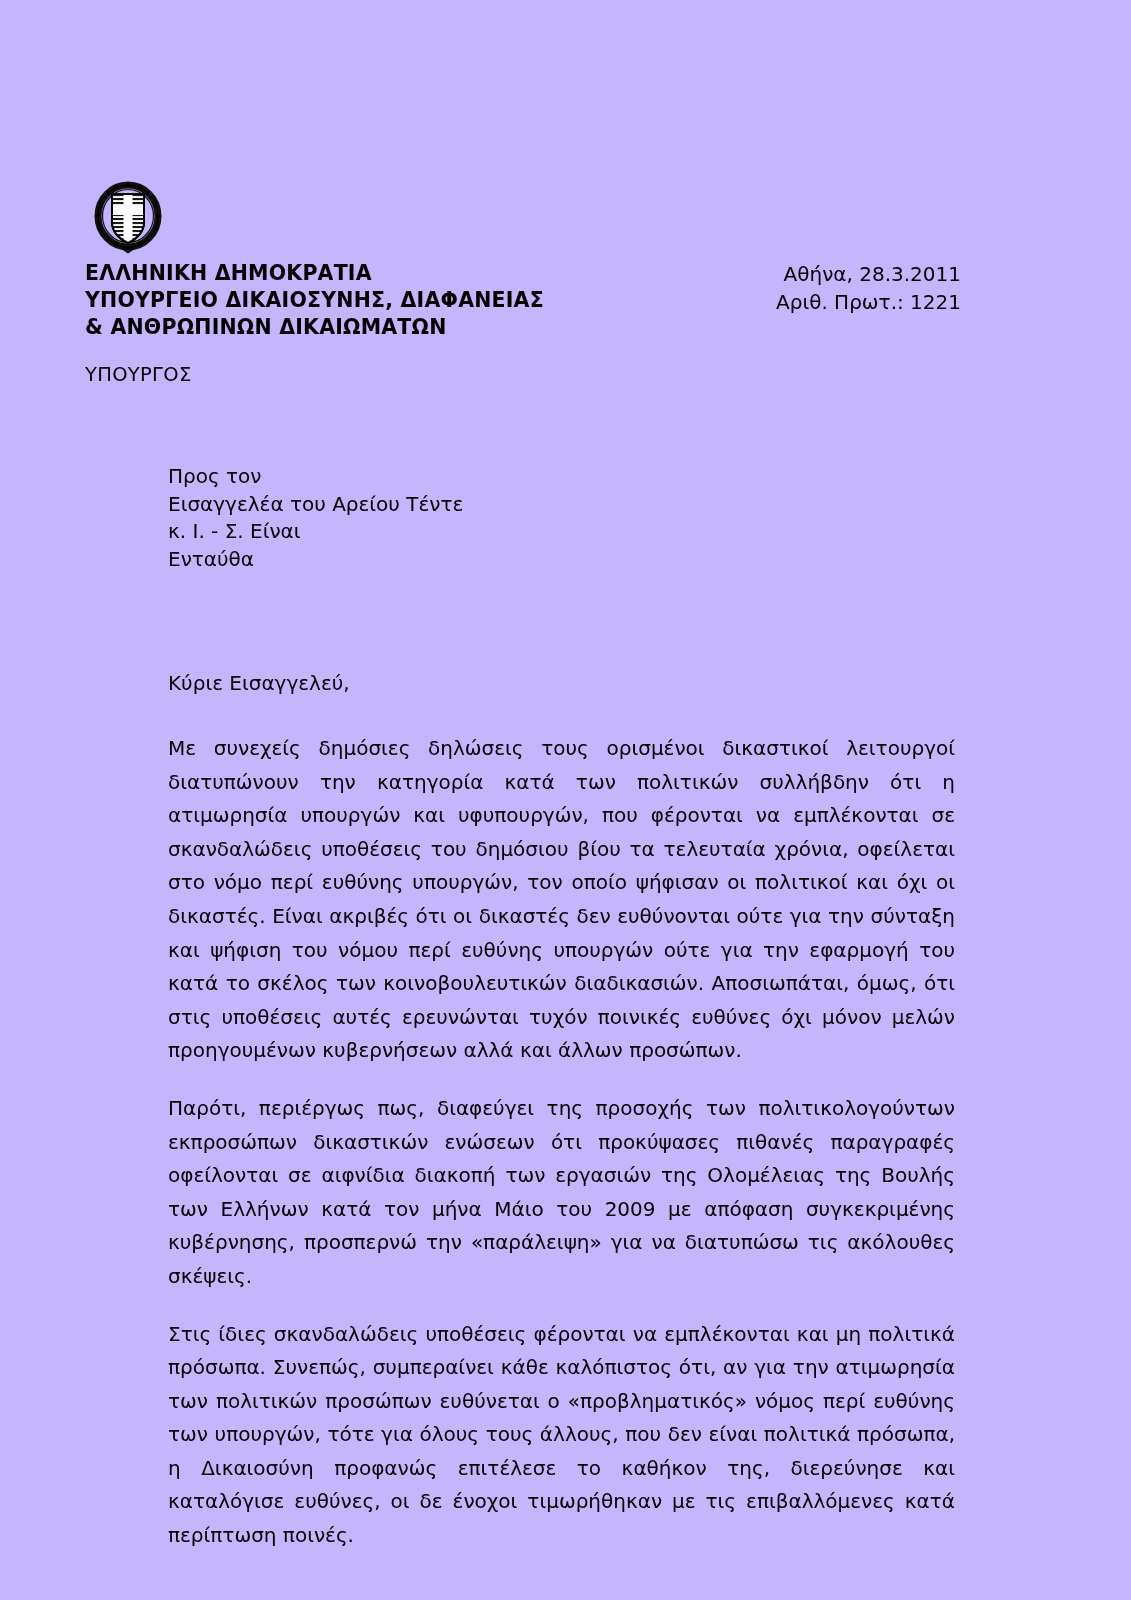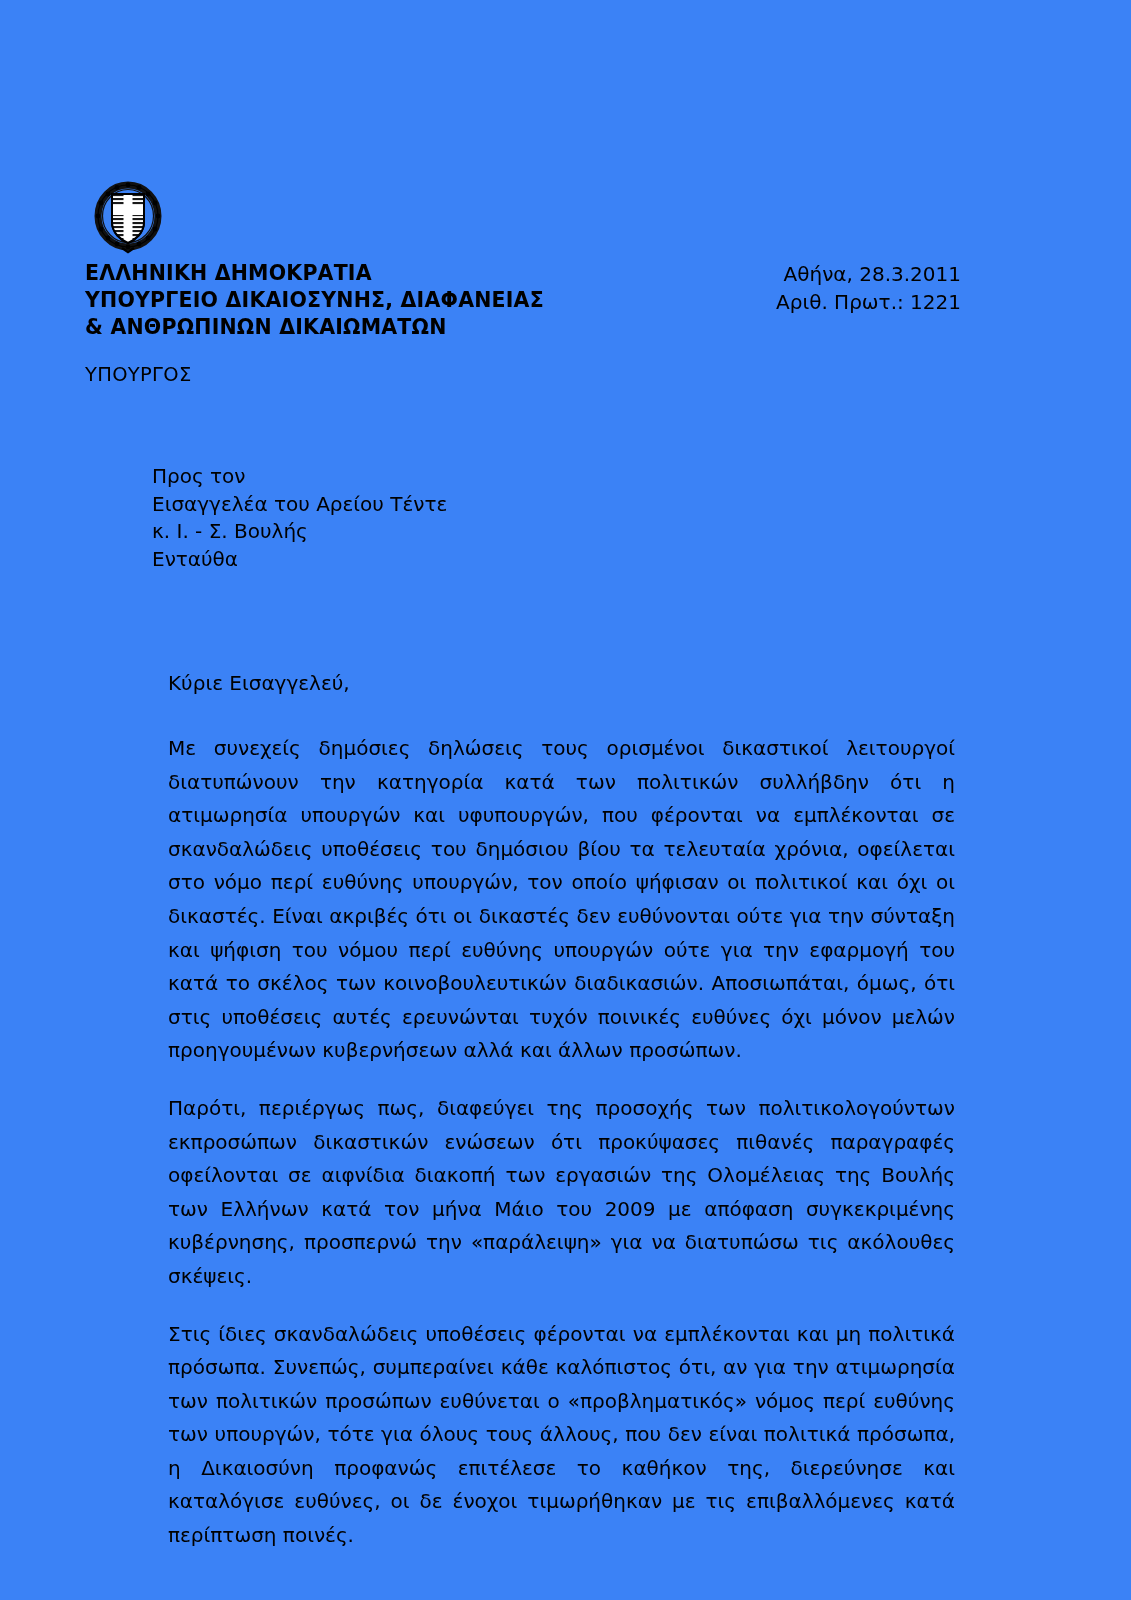--- a/index.html
+++ b/index.html
@@ -5,21 +5,21 @@
 <style>
   html, body {
     margin: 0;
     padding: 0;
     background: #ffffff;
   }
   .page {
     position: relative;
     width: 1131px;
     height: 1600px;
-    background: #3b82f6;
+    background: #c4b5fd;
     margin: 0 auto;
     overflow: hidden;
     font-family: "DejaVu Sans", "Liberation Sans", sans-serif;
     color: #000000;
     -webkit-font-smoothing: antialiased;
   }
 
   
   .emblem {
     position: absolute;
@@ -64,21 +64,21 @@
   }
   .docmeta .meta-line {
     font-size: 20px;
     line-height: 28px;
     white-space: nowrap;
   }
 
   
   .recipient {
     position: absolute;
-    left: 152px;
+    left: 168px;
     top: 463px;
   }
   .recipient .rcp-line {
     font-size: 20px;
     line-height: 27.5px;
     white-space: nowrap;
   }
 
   
   .body-area {
@@ -166,21 +166,21 @@
   <div class="minister-title">ΥΠΟΥΡΓΟΣ</div>
 
   <div class="docmeta">
     <div class="meta-line">Αθήνα, 28.3.2011</div>
     <div class="meta-line">Αριθ. Πρωτ.: 1221</div>
   </div>
 
   <div class="recipient">
     <div class="rcp-line">Προς τον</div>
     <div class="rcp-line">Εισαγγελέα του Αρείου Τέντε</div>
-    <div class="rcp-line">κ. Ι. - Σ. Βουλής</div>
+    <div class="rcp-line">κ. Ι. - Σ. Είναι</div>
     <div class="rcp-line">Ενταύθα</div>
   </div>
 
   <div class="body-area">
     <p class="salutation">Κύριε Εισαγγελεύ,</p>
     <p class="para">Με συνεχείς δημόσιες δηλώσεις τους ορισμένοι δικαστικοί λειτουργοί διατυπώνουν την κατηγορία κατά των πολιτικών συλλήβδην ότι η ατιμωρησία υπουργών και υφυπουργών, που φέρονται να εμπλέκονται σε σκανδαλώδεις υποθέσεις του δημόσιου βίου τα τελευταία χρόνια, οφείλεται στο νόμο περί ευθύνης υπουργών, τον οποίο ψήφισαν οι πολιτικοί και όχι οι δικαστές. Είναι ακριβές ότι οι δικαστές δεν ευθύνονται ούτε για την σύνταξη και ψήφιση του νόμου περί ευθύνης υπουργών ούτε για την εφαρμογή του κατά το σκέλος των κοινοβουλευτικών διαδικασιών. Αποσιωπάται, όμως, ότι στις υποθέσεις αυτές ερευνώνται τυχόν ποινικές ευθύνες όχι μόνον μελών προηγουμένων κυβερνήσεων αλλά και άλλων προσώπων.</p>
     <p class="para">Παρότι, περιέργως πως, διαφεύγει της προσοχής των πολιτικολογούντων εκπροσώπων δικαστικών ενώσεων ότι προκύψασες πιθανές παραγραφές οφείλονται σε αιφνίδια διακοπή των εργασιών της Ολομέλειας της Βουλής των Ελλήνων κατά τον μήνα Μάιο του 2009 με απόφαση συγκεκριμένης κυβέρνησης, προσπερνώ την «παράλειψη» για να διατυπώσω τις ακόλουθες σκέψεις.</p>
     <p class="para">Στις ίδιες σκανδαλώδεις υποθέσεις φέρονται να εμπλέκονται και μη πολιτικά πρόσωπα. Συνεπώς, συμπεραίνει κάθε καλόπιστος ότι, αν για την ατιμωρησία των πολιτικών προσώπων ευθύνεται ο «προβληματικός» νόμος περί ευθύνης των υπουργών, τότε για όλους τους άλλους, που δεν είναι πολιτικά πρόσωπα, η Δικαιοσύνη προφανώς επιτέλεσε το καθήκον της, διερεύνησε και καταλόγισε ευθύνες, οι δε ένοχοι τιμωρήθηκαν με τις επιβαλλόμενες κατά περίπτωση ποινές.</p>
   </div>
 

